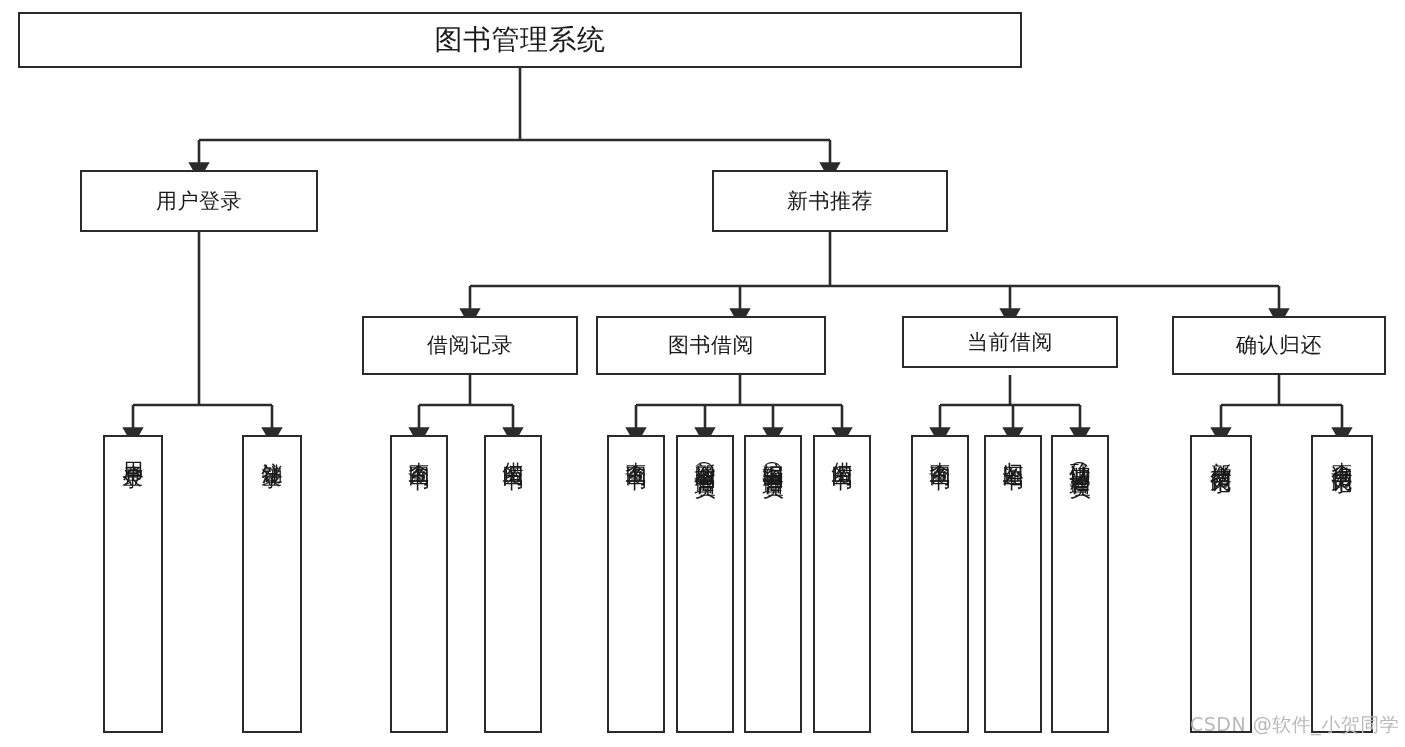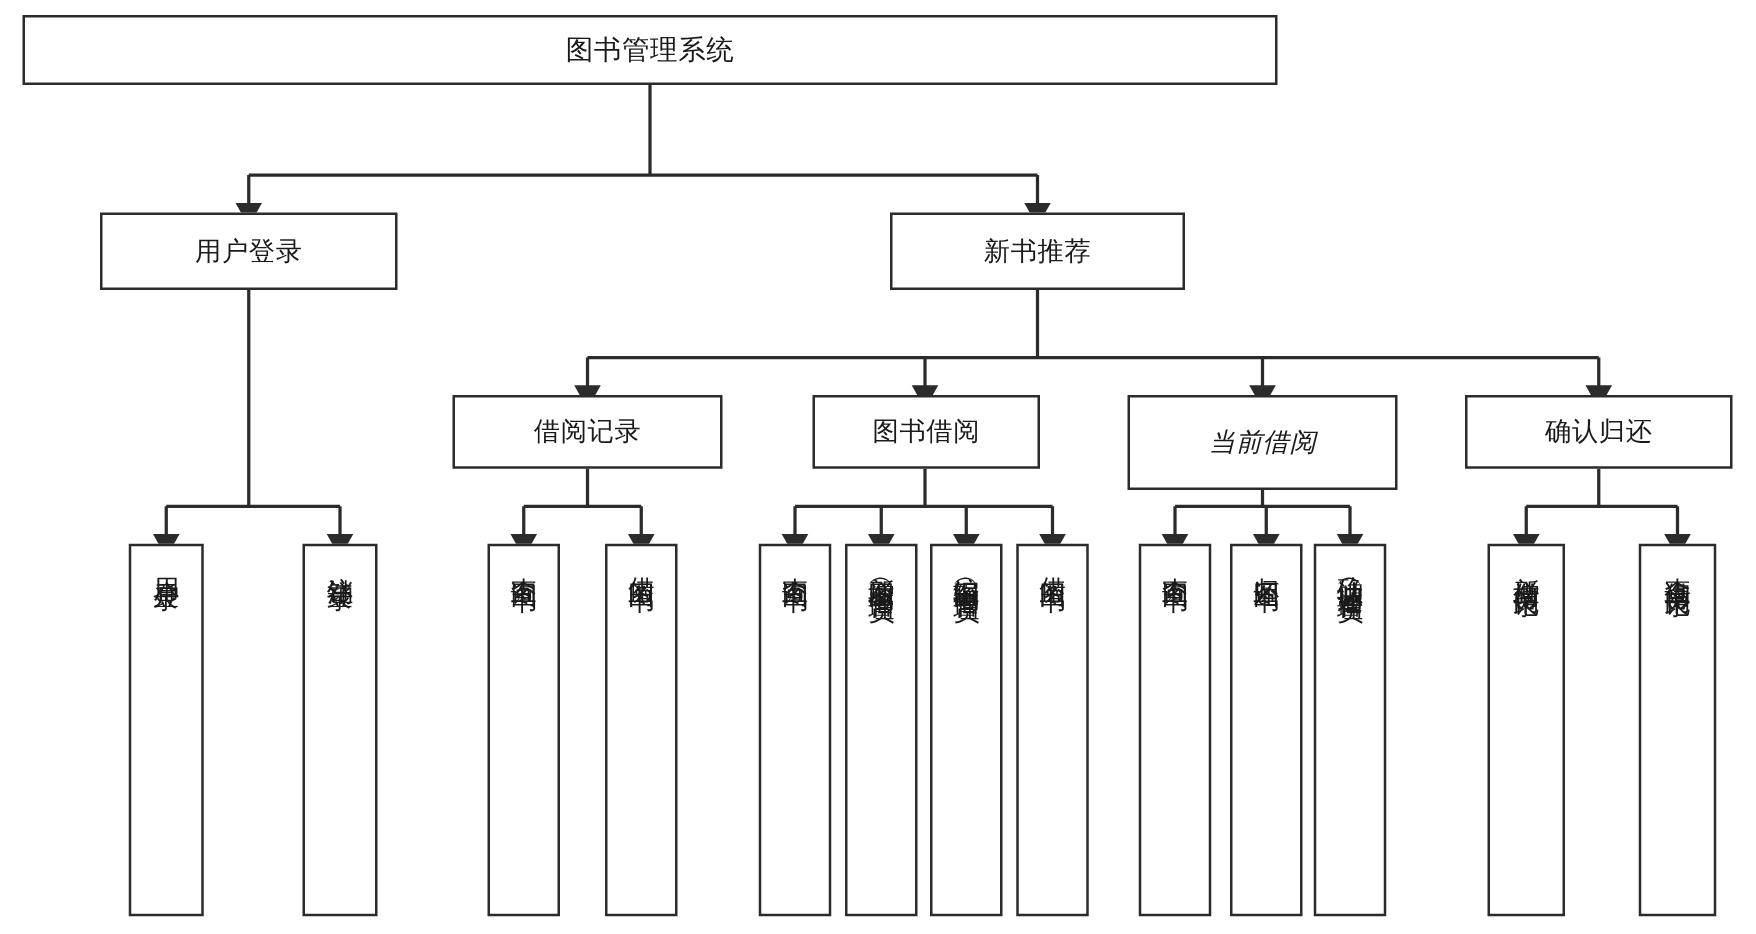--- a/index.html
+++ b/index.html
@@ -43,22 +43,21 @@
     line-height: 1.06;
     white-space: pre-line;
     color: #1a1a1a;
   }
   
   .node.horiz .node-label {
     font-size: 21px;
     letter-spacing: 0.5px;
   }
   .node.root .node-label {
-    font-size: 22px;
-    font-family: Liberation Serif, serif;
+    font-size: 28px;
   }
   
   .node.vert {
     align-items: flex-start;
     justify-content: center;
     padding-top: 8px;
   }
   .node.vert .node-label {
     writing-mode: vertical-rl;
     text-orientation: upright;
@@ -135,24 +134,24 @@
       </div>
       <div class="node horiz" style="left: 80px; top: 170px; width: 238px; height: 62px;">
         <span class="node-label">用户登录</span>
       </div>
       <div class="node horiz" style="left: 712px; top: 170px; width: 236px; height: 62px;">
         <span class="node-label">新书推荐</span>
       </div>
       <div class="node horiz" style="left: 362px; top: 316px; width: 216px; height: 59px;">
         <span class="node-label">借阅记录</span>
       </div>
-      <div class="node horiz" style="left: 650px; top: 316px; width: 182px; height: 59px;">
+      <div class="node horiz" style="left: 596px; top: 316px; width: 230px; height: 59px;">
         <span class="node-label">图书借阅</span>
       </div>
-      <div class="node horiz" style="left: 902px; top: 316px; width: 216px; height: 76px; font-style: italic;">
+      <div class="node horiz" style="left: 902px; top: 316px; width: 216px; height: 52px;">
         <span class="node-label">当前借阅</span>
       </div>
       <div class="node horiz" style="left: 1172px; top: 316px; width: 214px; height: 59px;">
         <span class="node-label">确认归还</span>
       </div>
       <div class="node vert" style="left: 103px; top: 435px; width: 60px; height: 298px;">
         <span class="node-label">用户登录</span>
       </div>
       <div class="node vert" style="left: 242px; top: 435px; width: 60px; height: 298px;">
         <span class="node-label">注销登录</span>
@@ -185,14 +184,15 @@
         <span class="node-label">确认归还（管理员）</span>
       </div>
       <div class="node vert tall" style="left: 1190px; top: 435px; width: 62px; height: 298px;">
         <span class="node-label">新增借阅记录</span>
       </div>
       <div class="node vert tall" style="left: 1311px; top: 435px; width: 62px; height: 298px;">
         <span class="node-label">查询借阅记录</span>
       </div>
     </div>
 
+  <div class="watermark" style="left:1190px; top:712px;">CSDN @软件_小贺同学</div>
 
 </div>
 
 </body></html>

